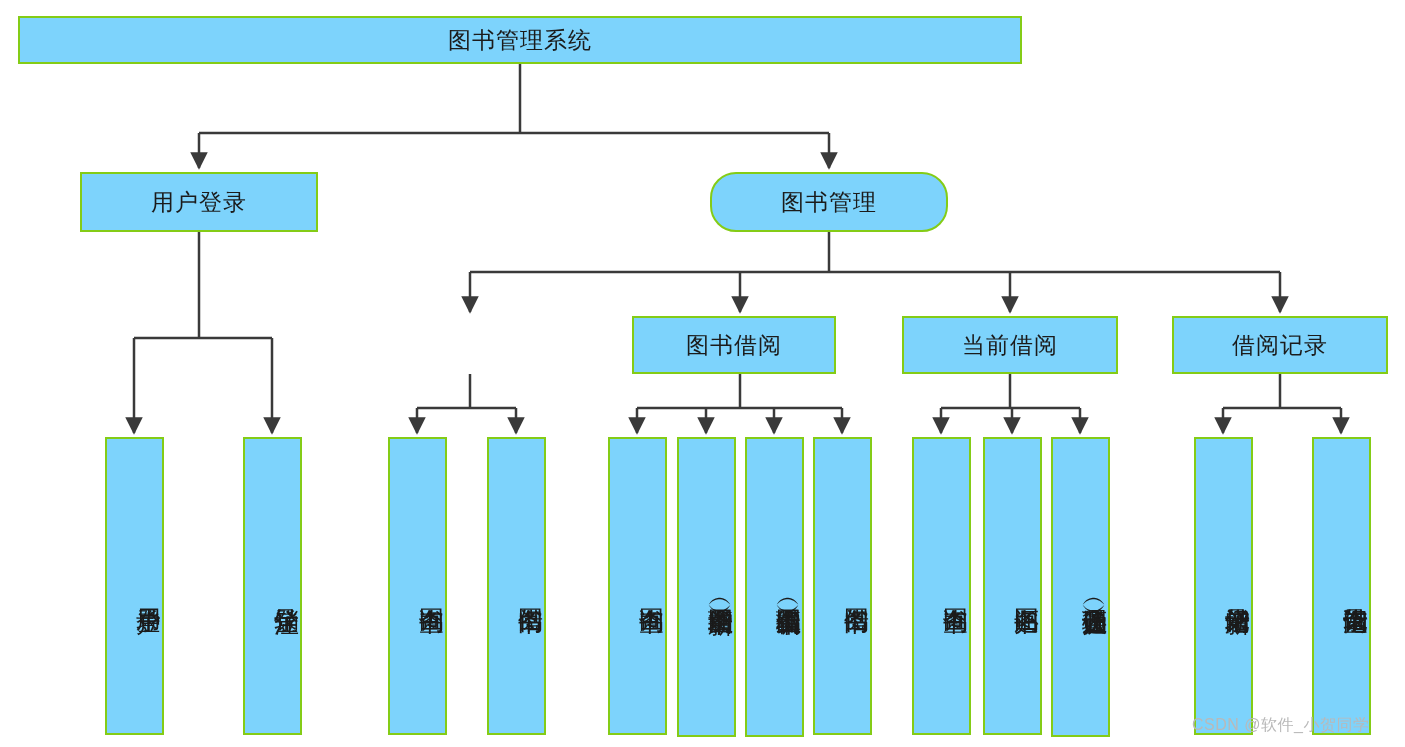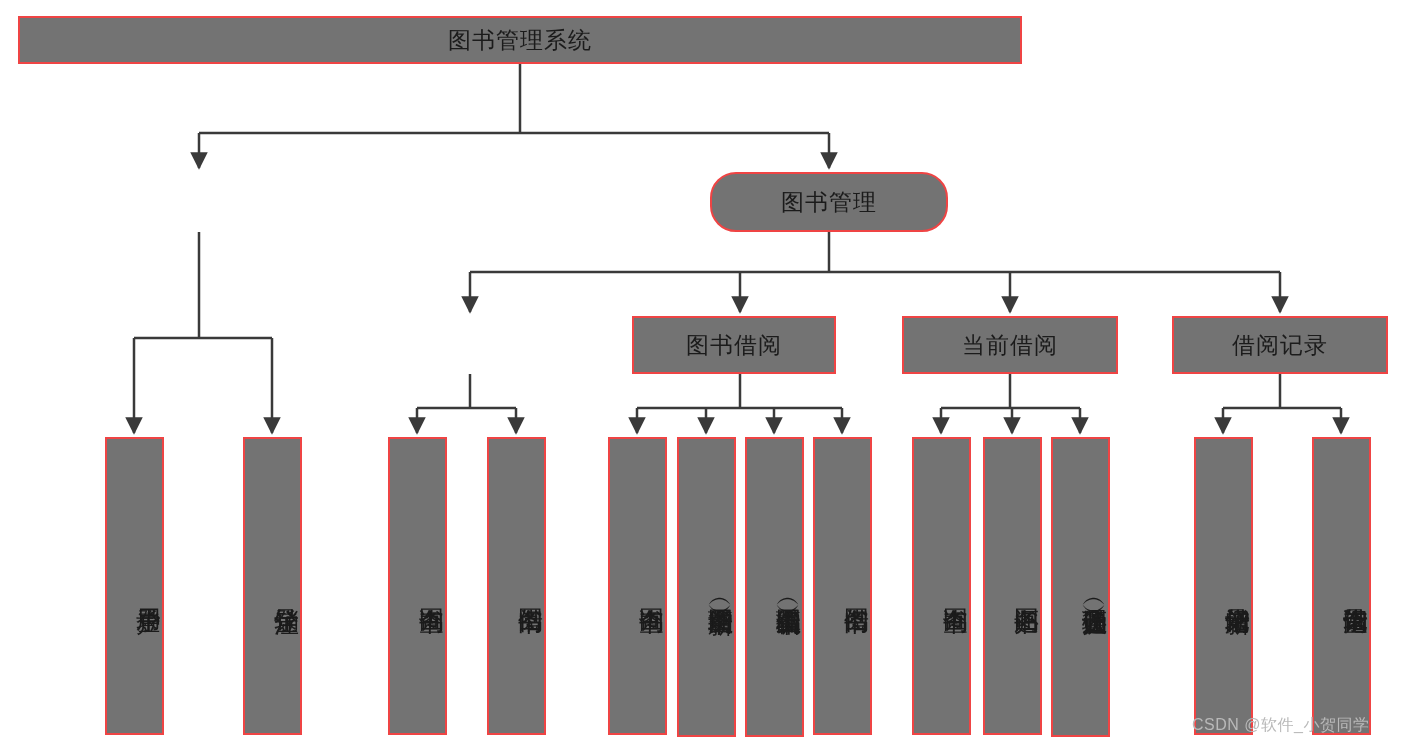--- a/index.html
+++ b/index.html
@@ -21,22 +21,22 @@
     position: absolute;
     left: 0;
     top: 0;
     width: 1405px;
     height: 747px;
     pointer-events: none;
   }
   .node {
     position: absolute;
     box-sizing: border-box;
-    background: #737373;
-    border: 2px solid #ef4444;
+    background: #7dd3fc;
+    border: 2px solid #84cc16;
     display: flex;
     align-items: center;
     justify-content: center;
     color: #1b1b1b;
   }
   .node.horiz {
     font-size: 23px;
     letter-spacing: 1px;
   }
   .node.vert {
@@ -118,20 +118,23 @@
       <path d="M 1223 408 L 1341 408"></path>
       <path d="M 1223 408 L 1223 433" marker-end="url(#arrow)"></path>
       <path d="M 1341 408 L 1341 433" marker-end="url(#arrow)"></path>
     </g>
   </svg>
 
   <div class="node horiz" style="left:18px;top:16px;width:1004px;height:48px;">
     <span>图书管理系统</span>
   </div>
 
+  <div class="node horiz" style="left:80px;top:172px;width:238px;height:60px;">
+    <span>用户登录</span>
+  </div>
   <div class="node horiz" style="left:710px;top:172px;width:238px;height:60px;border-radius:26px;">
     <span>图书管理</span>
   </div>
 
   <div class="node horiz" style="left:632px;top:316px;width:204px;height:58px;">
     <span>图书借阅</span>
   </div>
   <div class="node horiz" style="left:902px;top:316px;width:216px;height:58px;">
     <span>当前借阅</span>
   </div>

